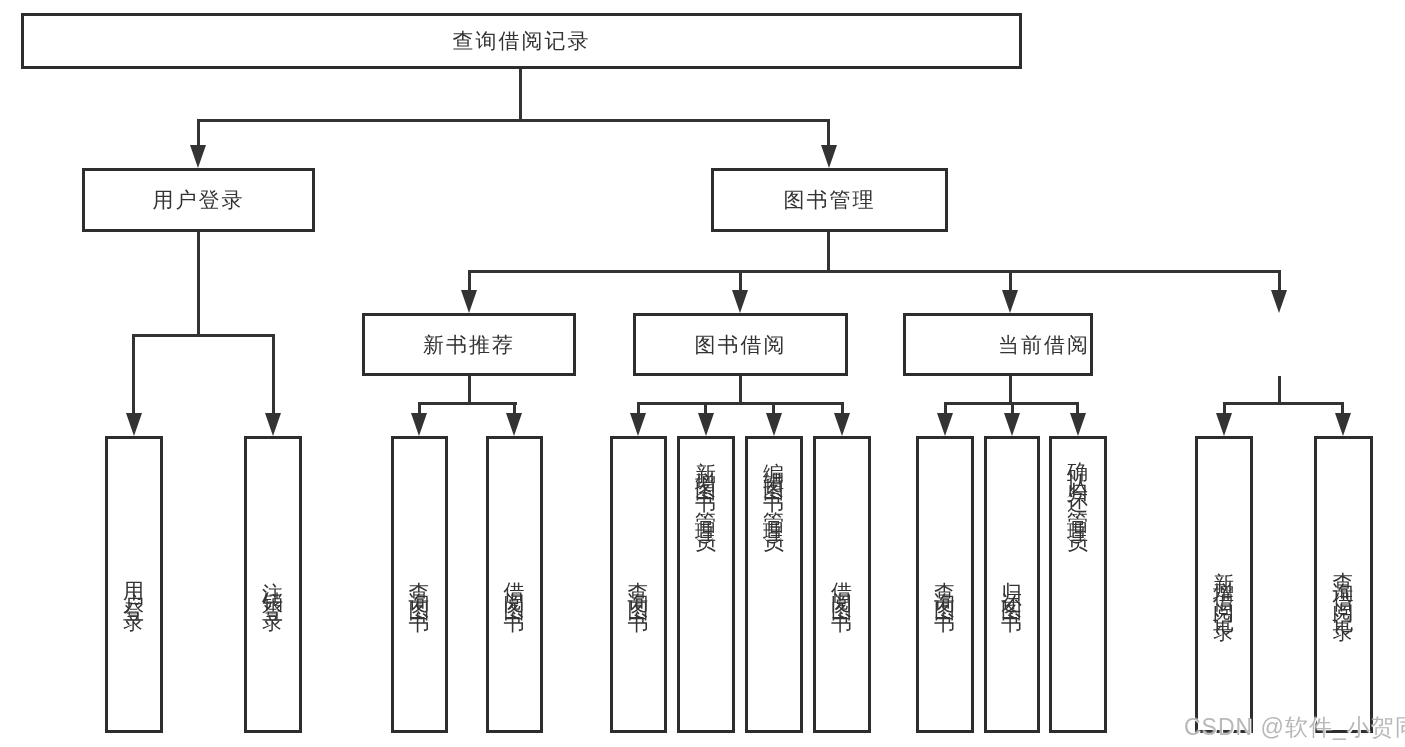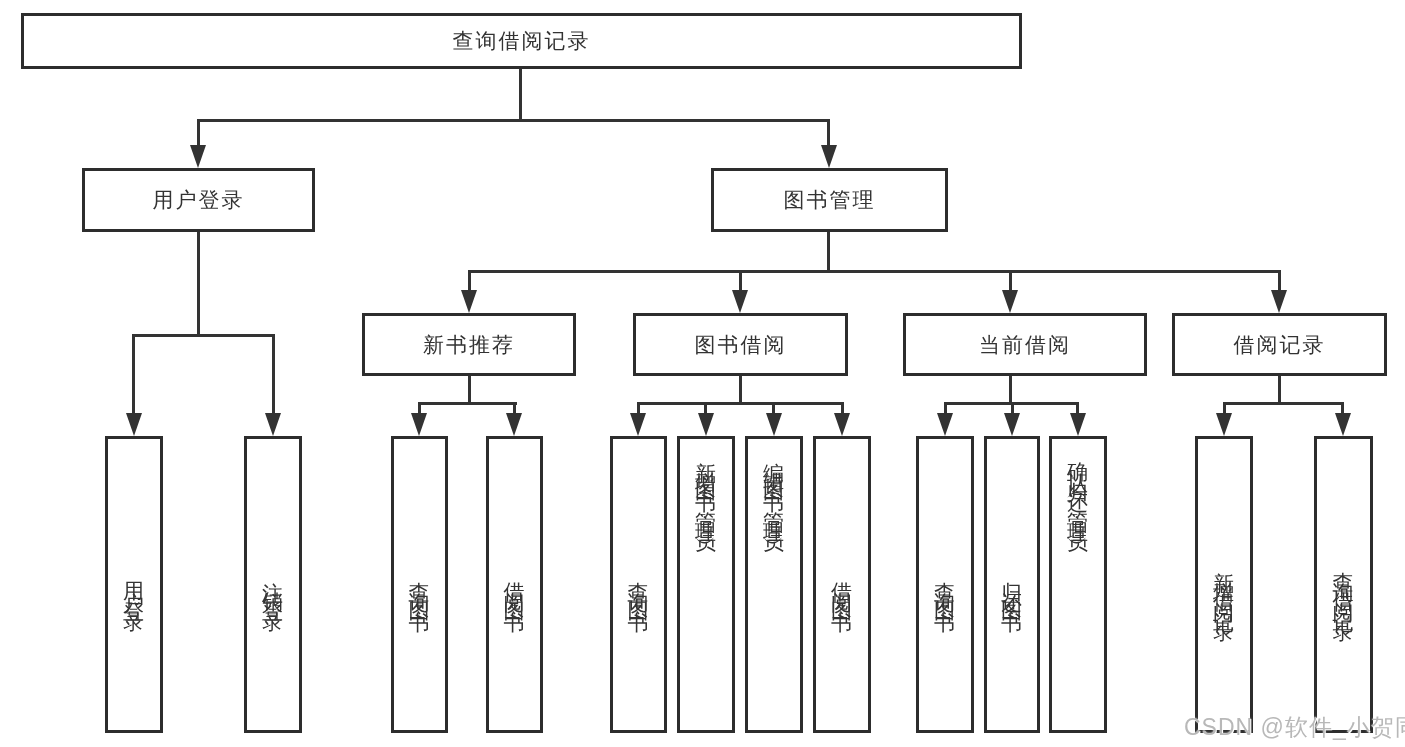--- a/index.html
+++ b/index.html
@@ -104,27 +104,24 @@
   </div>
 
   <div class="box" style="left:633px; top:313px; width:215px; height:63px;">
     <span>图书借阅</span>
   </div>
 
   <div class="box" style="left:362px; top:313px; width:214px; height:63px;">
     <span>新书推荐</span>
   </div>
 
-  <div class="box" style="left:903px; top:313px; width:244px; height:63px;">
+  <div class="box" style="left:903px; top:313px; width:190px; height:63px;justify-content:flex-end;">
     <span>当前借阅</span>
   </div>
 
-  <div class="box" style="left:1172px; top:313px; width:215px; height:63px;">
-    <span>借阅记录</span>
-  </div>
 
   <div class="vbox" style="left:105px; top:436px; width:58px; height:297px;">
     <span>用户登录</span>
   </div>
 
   <div class="vbox" style="left:244px; top:436px; width:58px; height:297px;">
     <span>注销登录</span>
   </div>
 
   <div class="vbox" style="left:391px; top:436px; width:57px; height:297px;">

